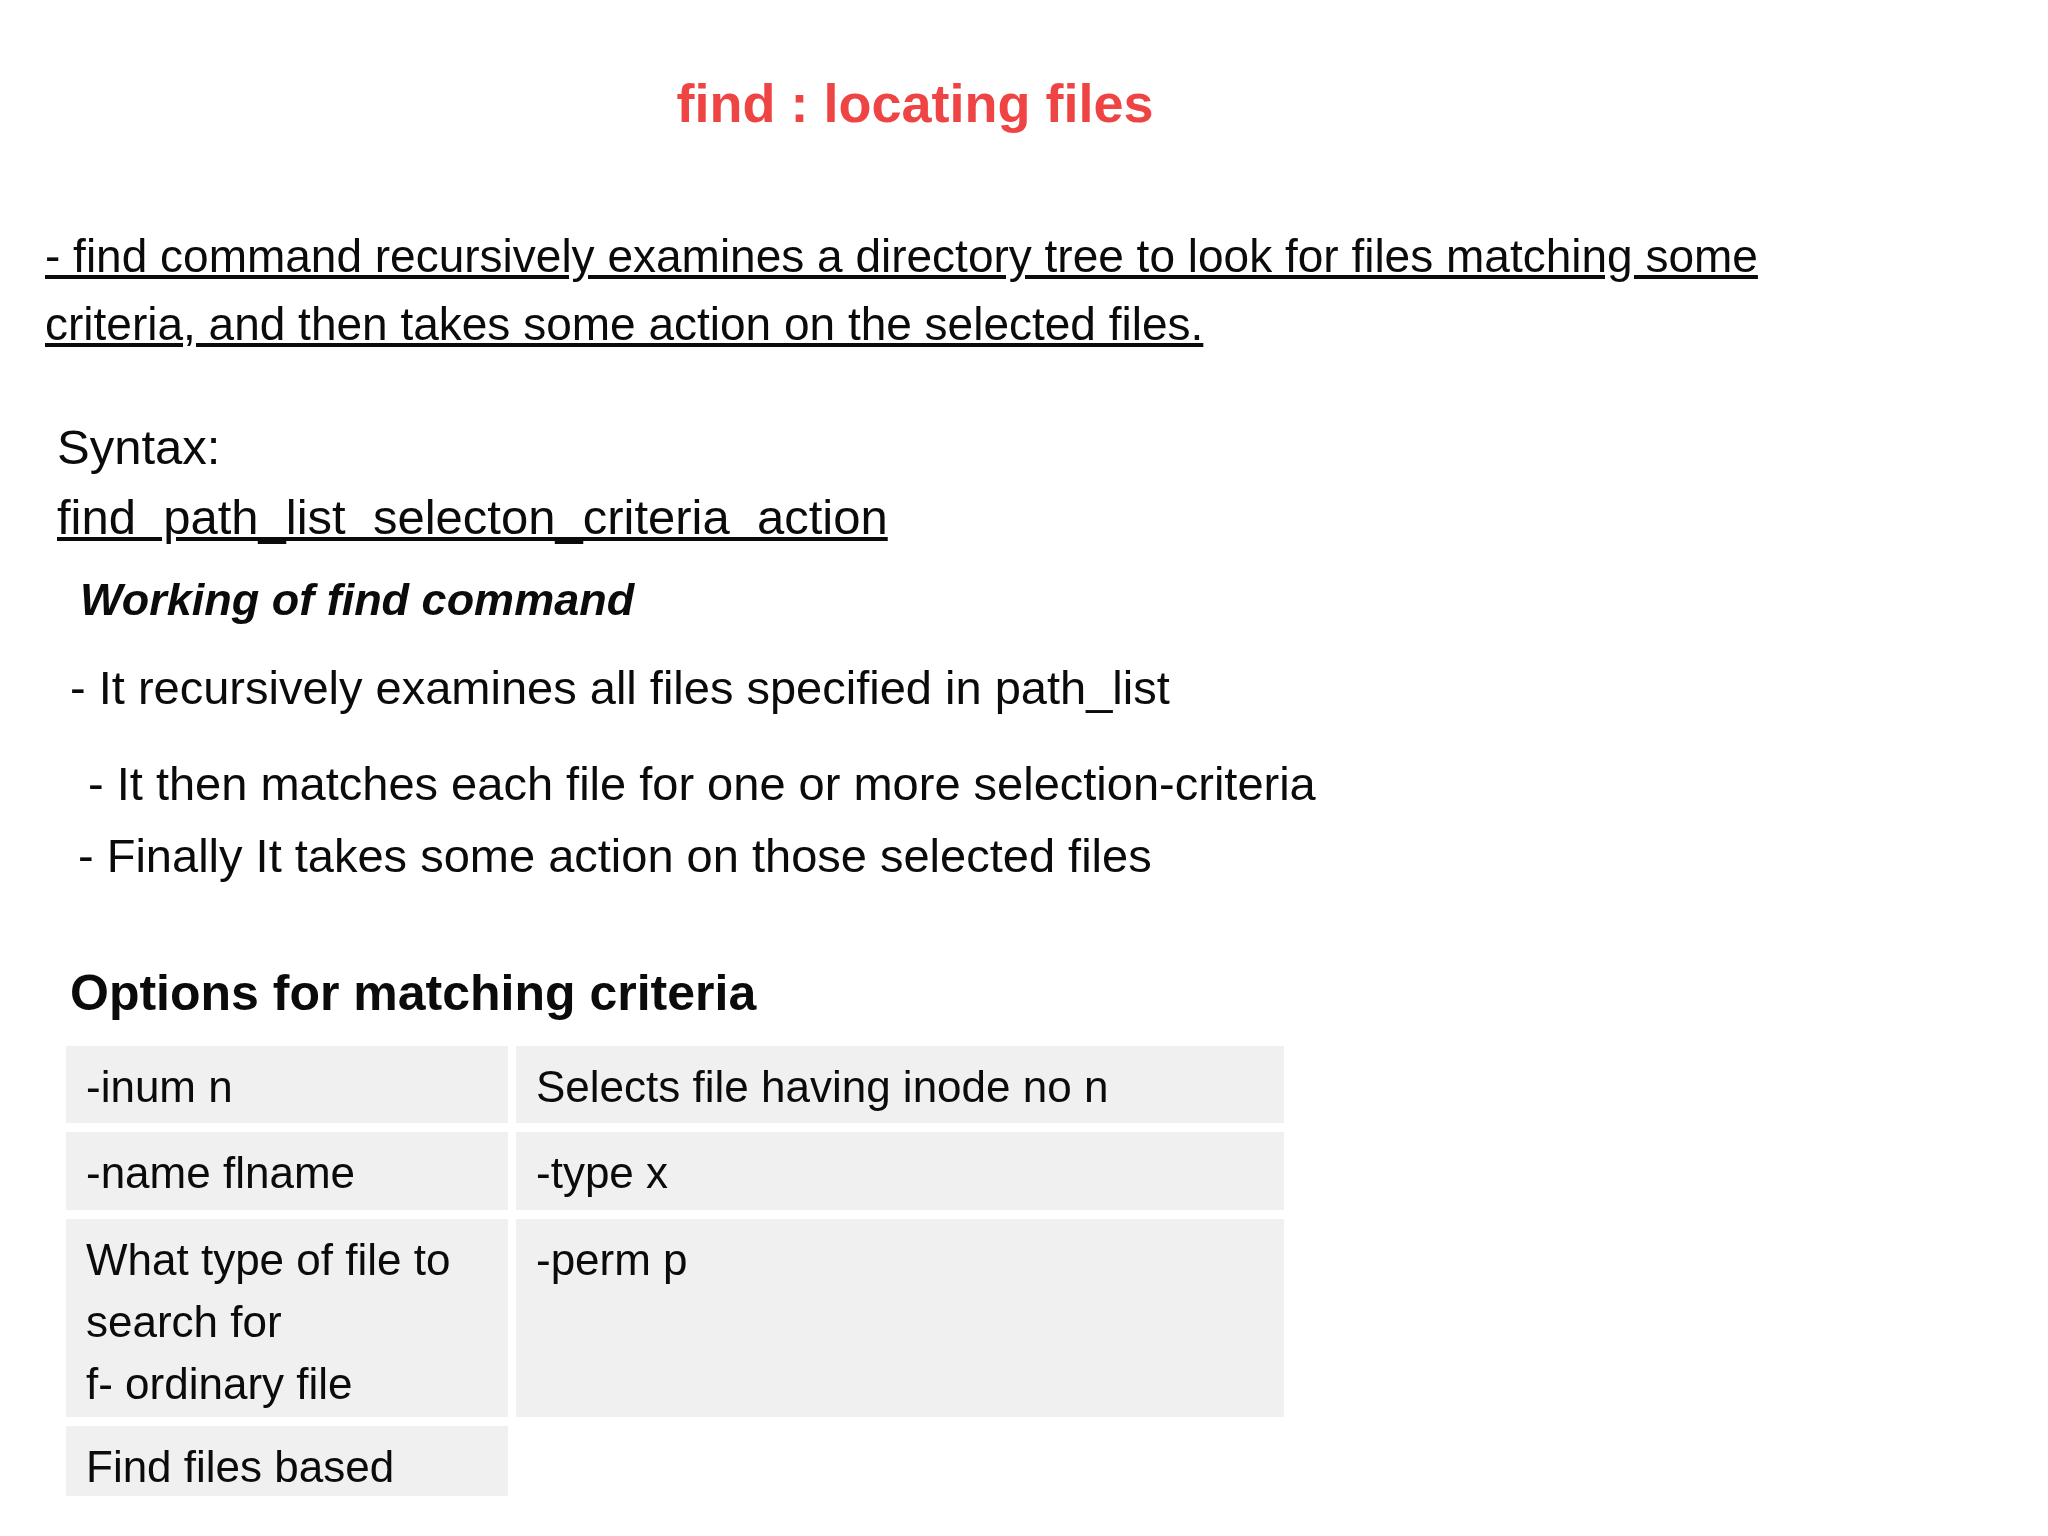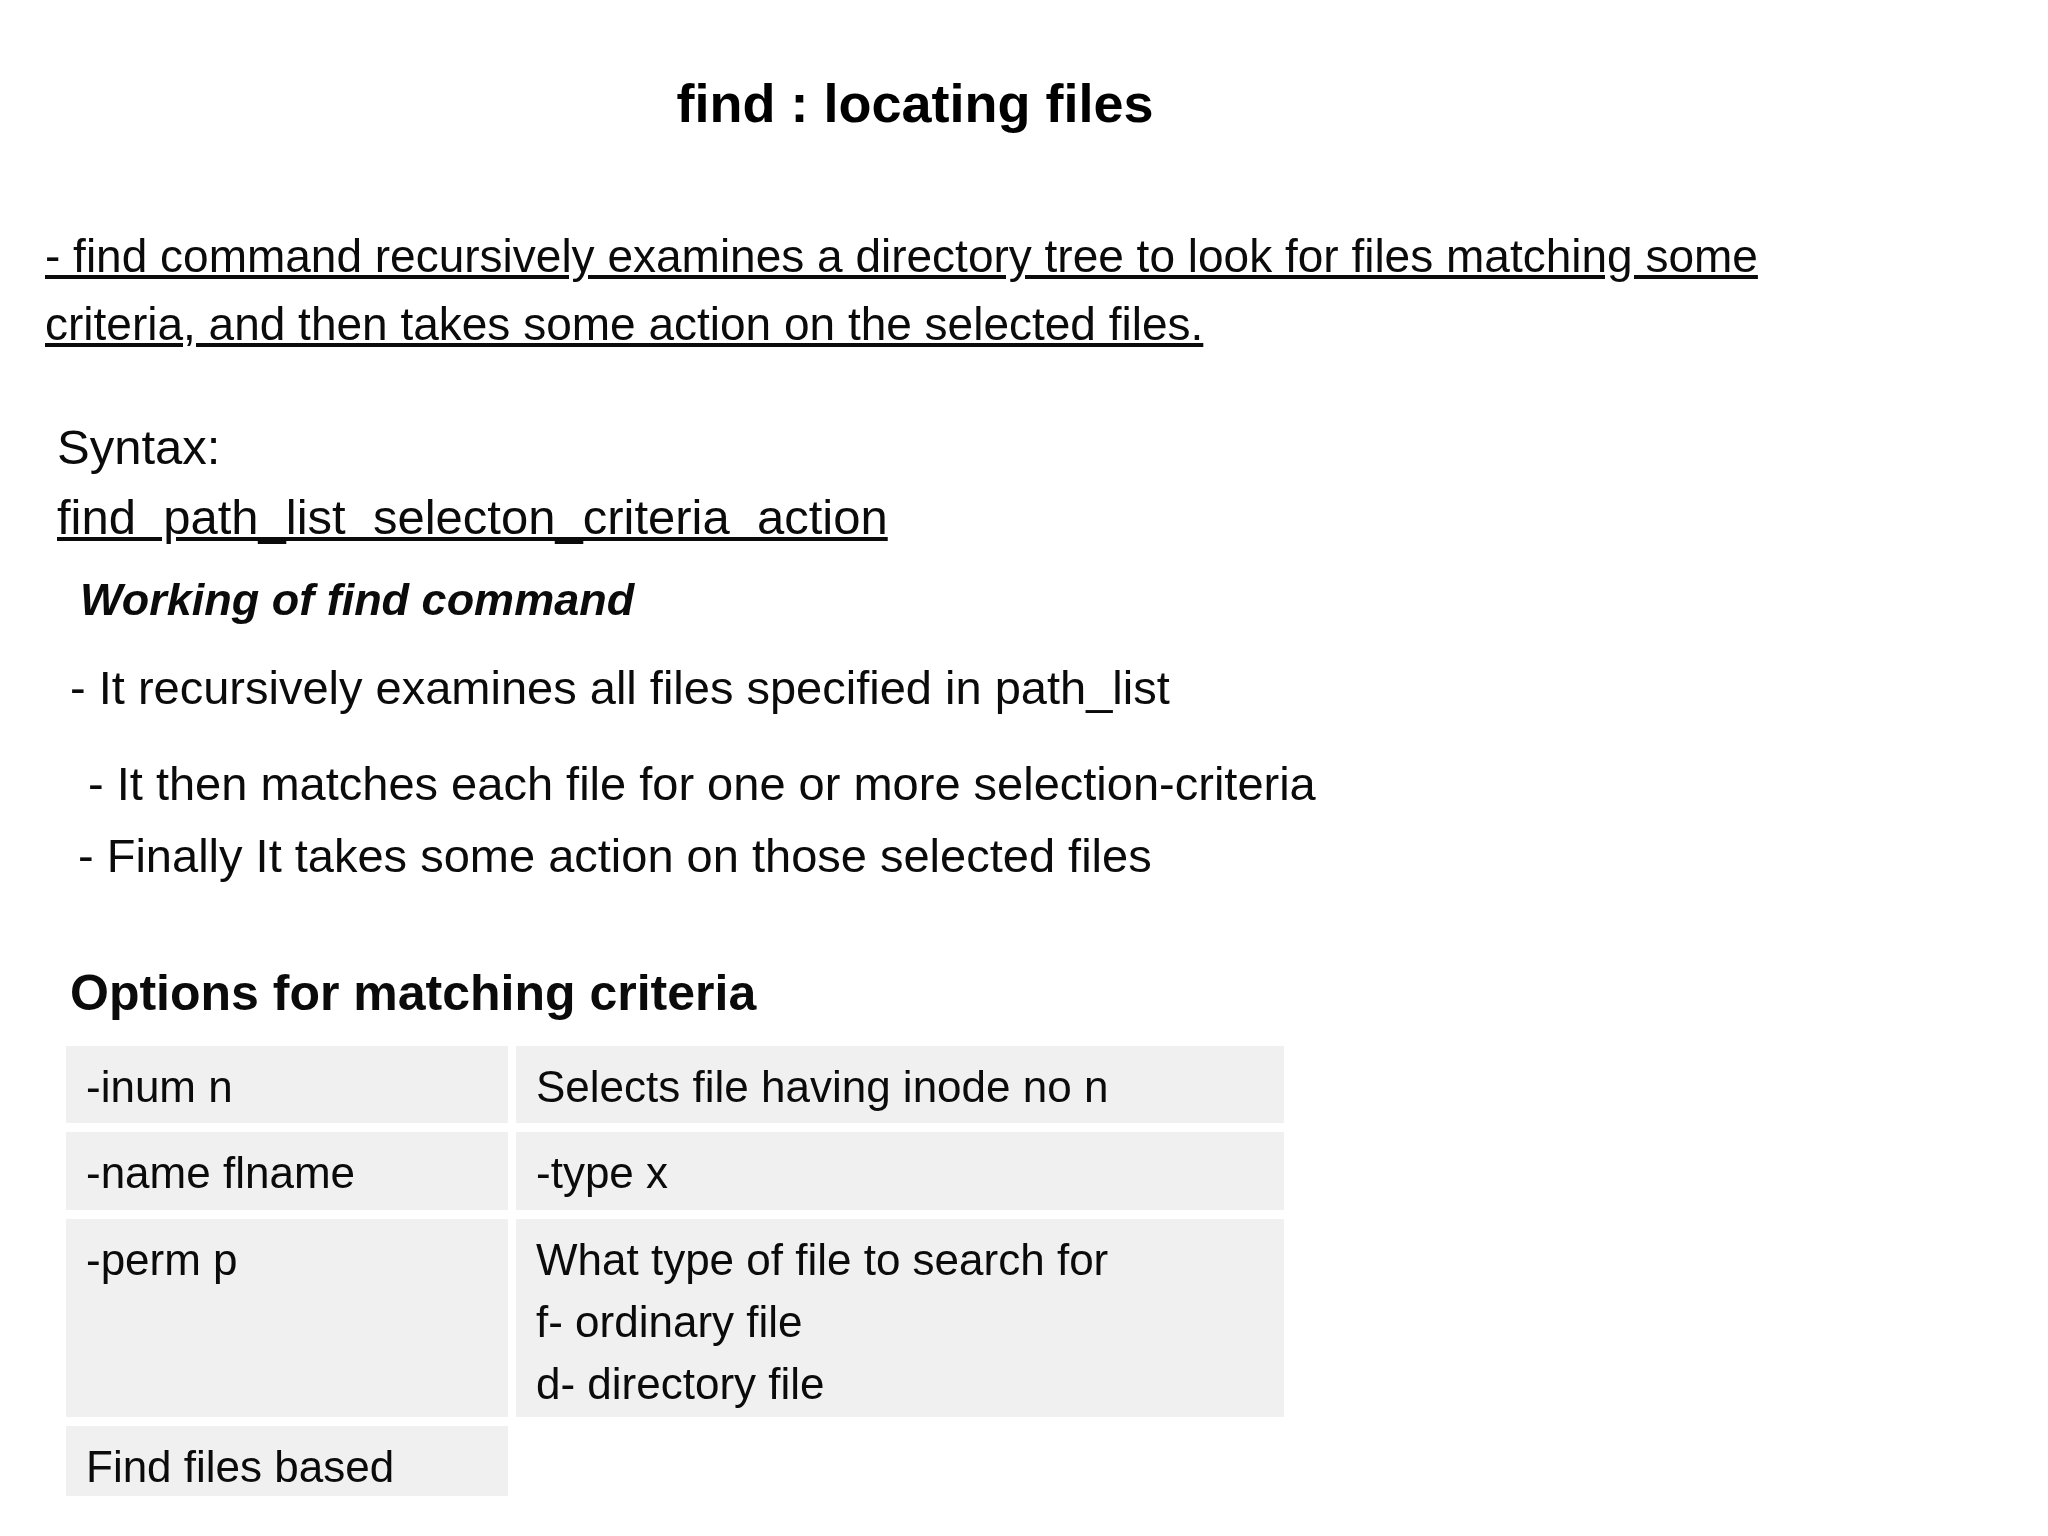--- a/index.html
+++ b/index.html
@@ -18,21 +18,21 @@
   }
   .title {
     position: absolute;
     left: 915px;
     top: 72px;
     transform: translateX(-50%);
     margin: 0;
     font-size: 54px;
     font-weight: 700;
     white-space: nowrap;
-    color: #000000;
+    color: #ef4444;
   }
   .intro {
     position: absolute;
     left: 45px;
     top: 222px;
     font-size: 46px;
     line-height: 68px;
     text-decoration: underline;
   }
   .intro .line { white-space: nowrap; }
@@ -115,20 +115,20 @@
   <div class="point point2">- It then matches each file for one or more selection-criteria</div>
   <div class="point point3">- Finally It takes some action on those selected files</div>
 
   <h2 class="options-heading">Options for matching criteria</h2>
 
   <div class="options-table">
     <div class="cell">-inum n</div>
     <div class="cell">Selects file having inode no n</div>
     <div class="cell">-name flname</div>
     <div class="cell">-type x</div>
-    <div class="cell">-perm p</div>
     <div class="cell">What type of file to search for
 f- ordinary file
 d- directory file</div>
+    <div class="cell">-perm p</div>
     <div class="cell">Find files based permission p</div>
   </div>
 
 </div>
 
 </body></html>

